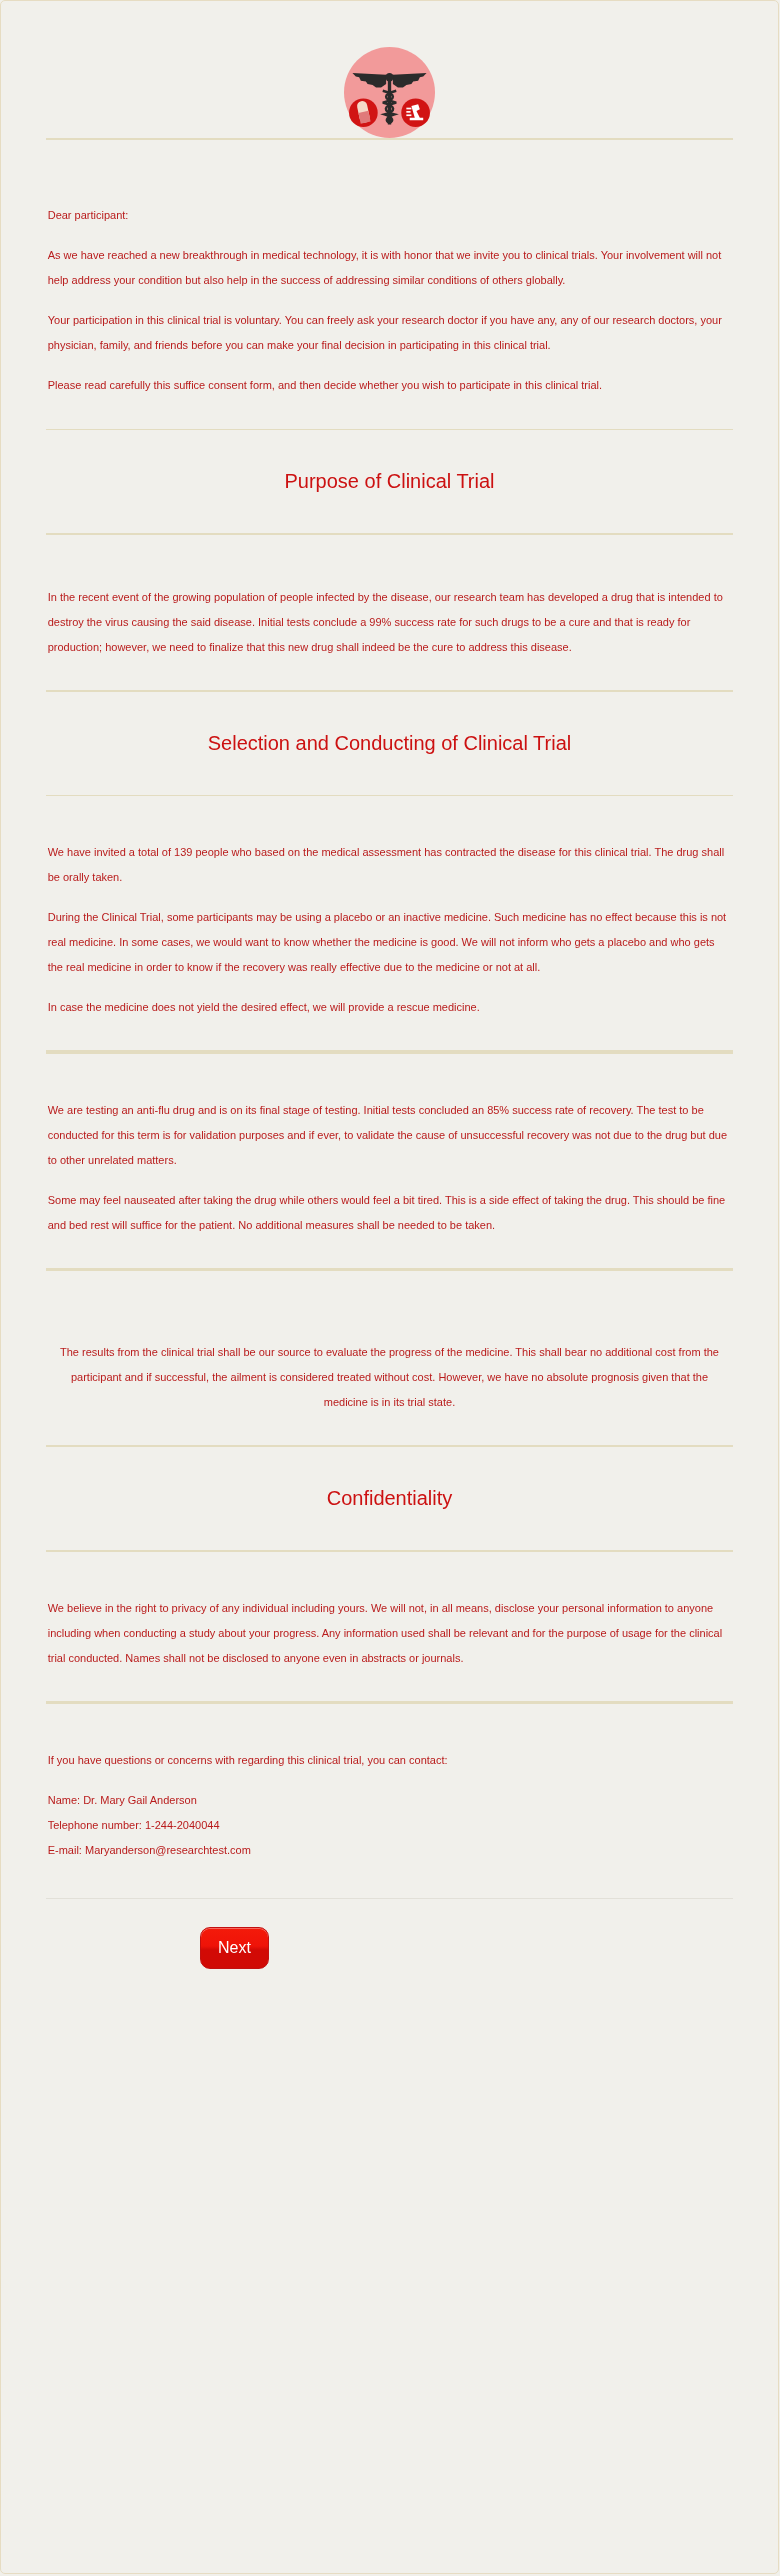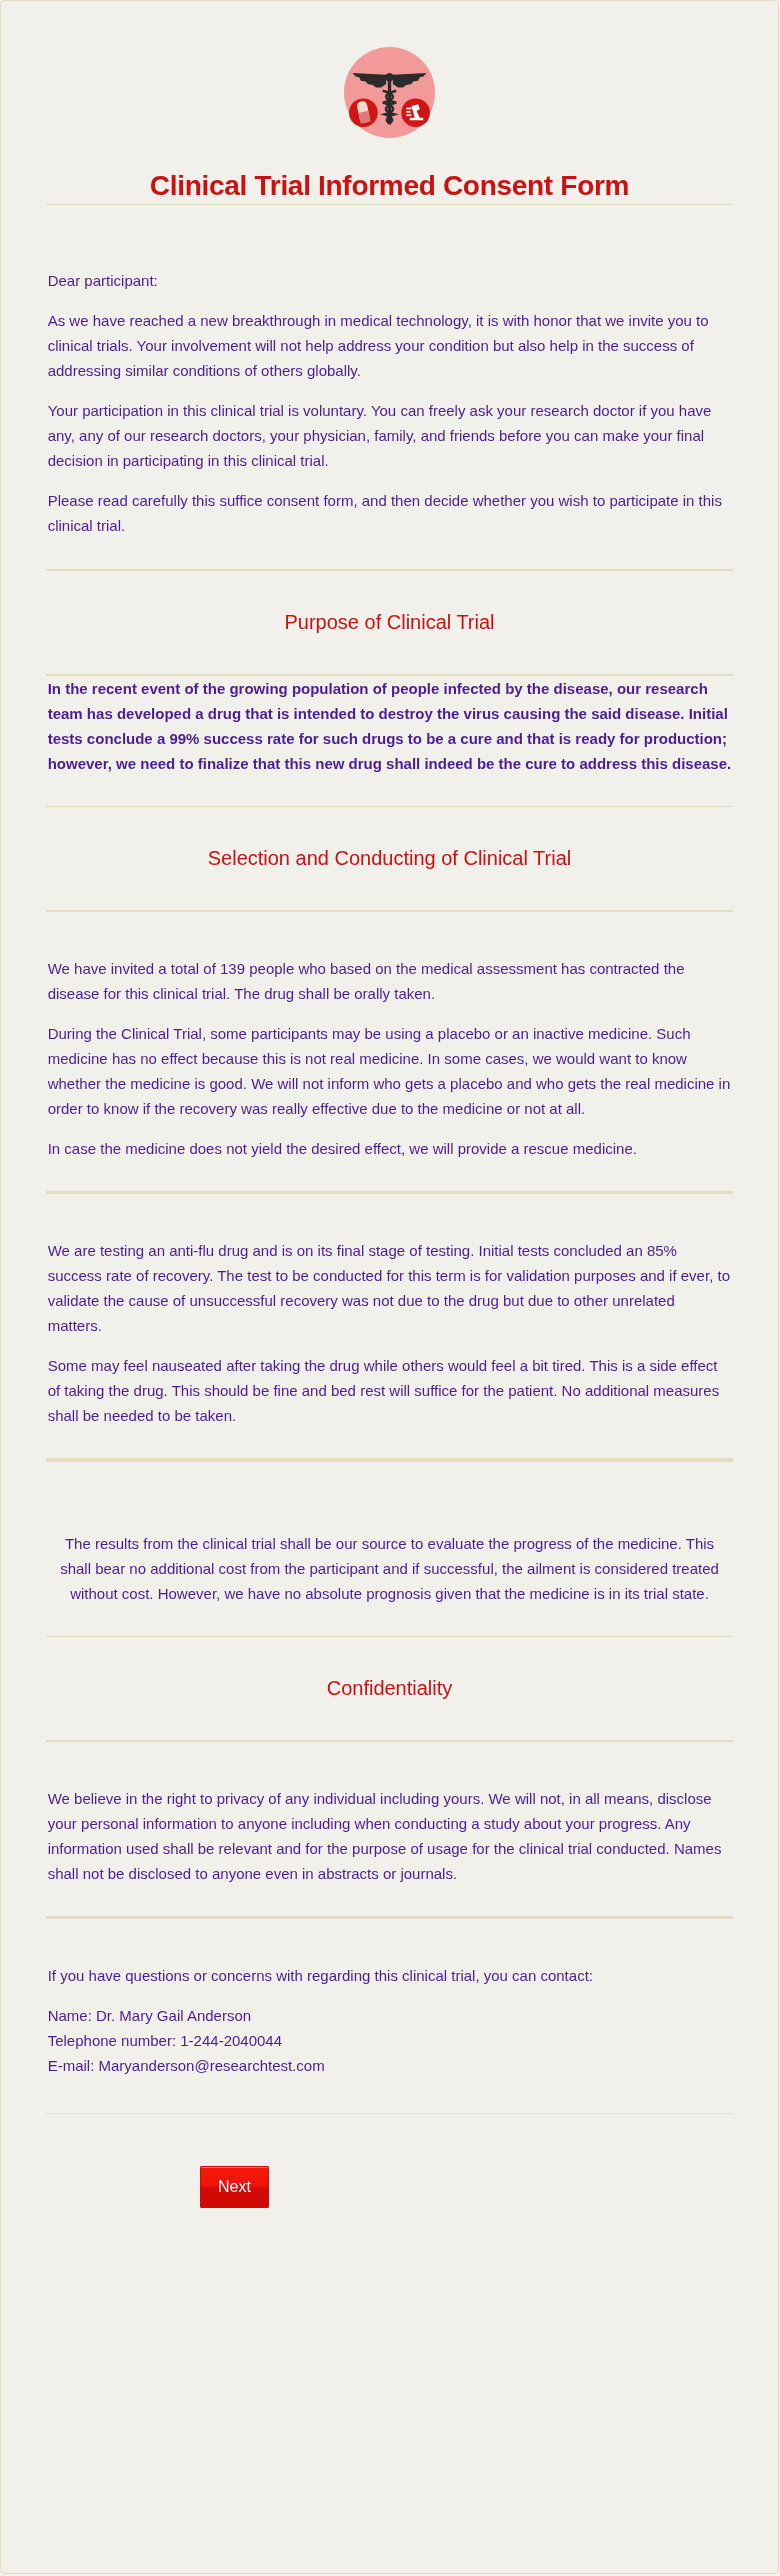--- a/index.html
+++ b/index.html
@@ -30,47 +30,46 @@
     line-height: 37px;
   }
   hr.rule {
     border: 0; height: 1.7px; background: #e3dcc0;
     margin: 0;
   }
   .title-rule { margin-top: 29px; }
   .body-block { padding: 0 1.7px; }
   p {
     margin: 0 0 15px 0;
-    color: #4c1d95;
-    font-size: 15px;
+    color: #b91c1c;
+    font-size: 11px;
     line-height: 25px;
   }
   .section-head {
     text-align: center;
     color: #cc1111;
     font-weight: normal;
     font-size: 20px;
     line-height: 25px;
     margin: 14px;
   }
   .contact-line { margin: 0; }
   .footer-rule { border: 0; height: 0.8px; background: #e2e0d8; margin: 0; }
   .next-btn {
     display: inline-block;
     width: 67px; height: 40px;
     border: 0.8px solid #c21010;
-    border-radius: 1px;
+    border-radius: 10px;
     background: linear-gradient(#f41a0a 0%, #ef1308 45%, #d20a05 55%, #d00a05 100%);
     color: #ffffff;
     font-size: 16px;
     line-height: 40px;
     text-align: center;
     cursor: pointer;
     box-shadow: inset 0 0.8px 0 rgba(255,255,255,0.45);
-    margin-top: 24px;
   }
 </style>
 </head>
 <body>
 
 <div class="page">
   <div class="inner">
 
     <div class="logo-wrap">
       <svg class="logo" viewBox="0 0 108 108">
@@ -90,35 +89,34 @@
         <rect x="17" y="77" width="12" height="13" rx="0" fill="#e07a7a" transform="rotate(-12 23 77)"></rect>
 
         <circle cx="85" cy="78" r="17" fill="#d11414"></circle>
         <path d="M80 70 L88 68 L90 74 L86 76 L90 84 L94 84 L94 87 L78 87 L78 84 L84 84 L82 77 Z" fill="#ffffff"></path>
         <rect x="74" y="72" width="6" height="2" fill="#ffffff"></rect>
         <rect x="74" y="76" width="5" height="2" fill="#ffffff"></rect>
         <rect x="74" y="80" width="6" height="2" fill="#ffffff"></rect>
       </svg>
     </div>
 
-    <h1 class="main-title">Clinical Trial Informed Consent Form</h1>
     <hr class="rule title-rule">
 
     <div class="body-block" style="padding-top:63px;">
       <p>Dear participant:</p>
       <p>As we have reached a new breakthrough in medical technology, it is with honor that we invite you to clinical trials. Your involvement will not help address your condition but also help in the success of addressing similar conditions of others globally.</p>
       <p>Your participation in this clinical trial is voluntary. You can freely ask your research doctor if you have any, any of our research doctors, your physician, family, and friends before you can make your final decision in participating in this clinical trial.</p>
       <p>Please read carefully this suffice consent form, and then decide whether you wish to participate in this clinical trial.</p>
     </div>
 
     <div style="margin-top:31px;">
       <hr class="rule">
       <h2 class="section-head" style="padding:25px 0 25px 0;">Purpose of Clinical Trial</h2>
       <hr class="rule">
-      <div class="body-block" style="font-weight:bold;">
+      <div class="body-block" style="padding-top:50px;">
         <p>In the recent event of the growing population of people infected by the disease, our research team has developed a drug that is intended to destroy the virus causing the said disease. Initial tests conclude a 99% success rate for such drugs to be a cure and that is ready for production; however, we need to finalize that this new drug shall indeed be the cure to address this disease.</p>
       </div>
     </div>
 
     <div style="margin-top:30px;">
       <hr class="rule">
       <h2 class="section-head" style="padding:25px 0 25px 0;">Selection and Conducting of Clinical Trial</h2>
       <hr class="rule">
       <div class="body-block" style="padding-top:44px;">
         <p>We have invited a total of 139 people who based on the medical assessment has contracted the disease for this clinical trial. The drug shall be orally taken.</p>

